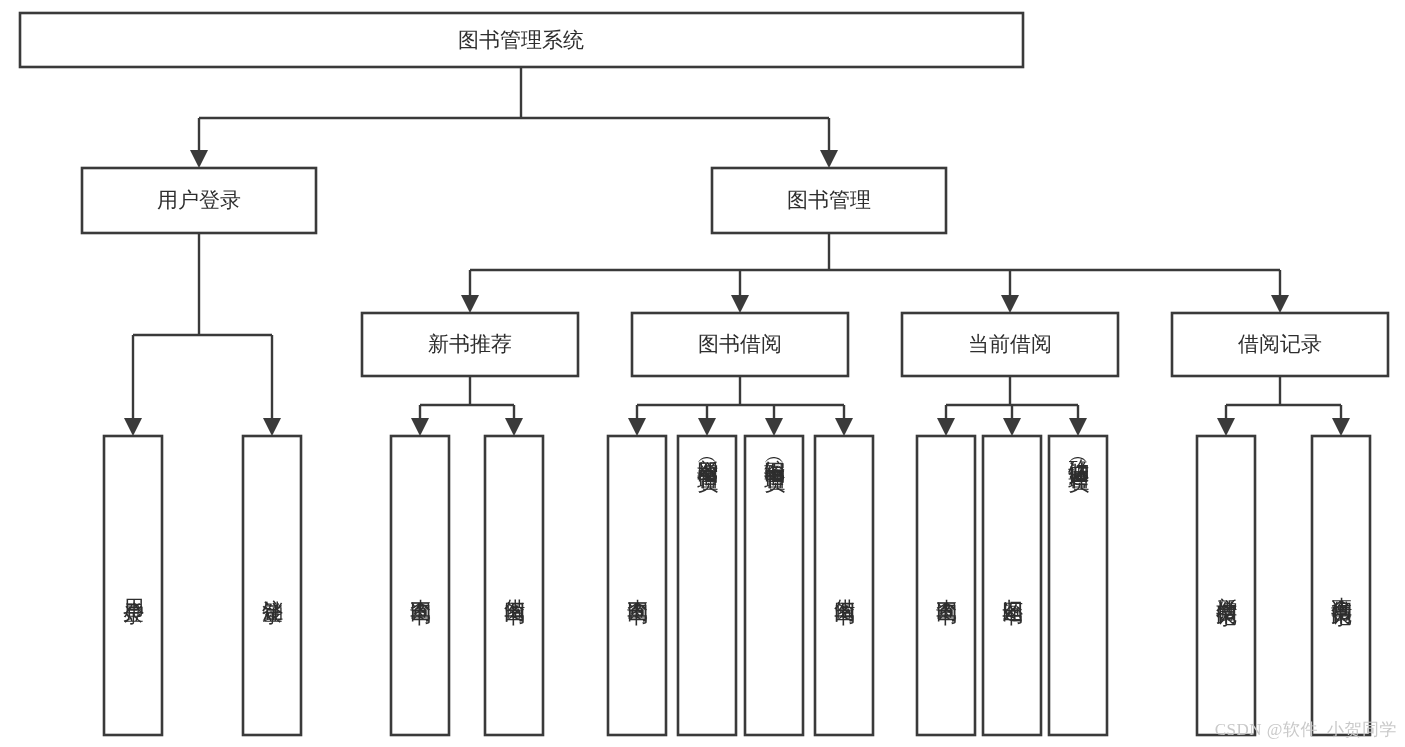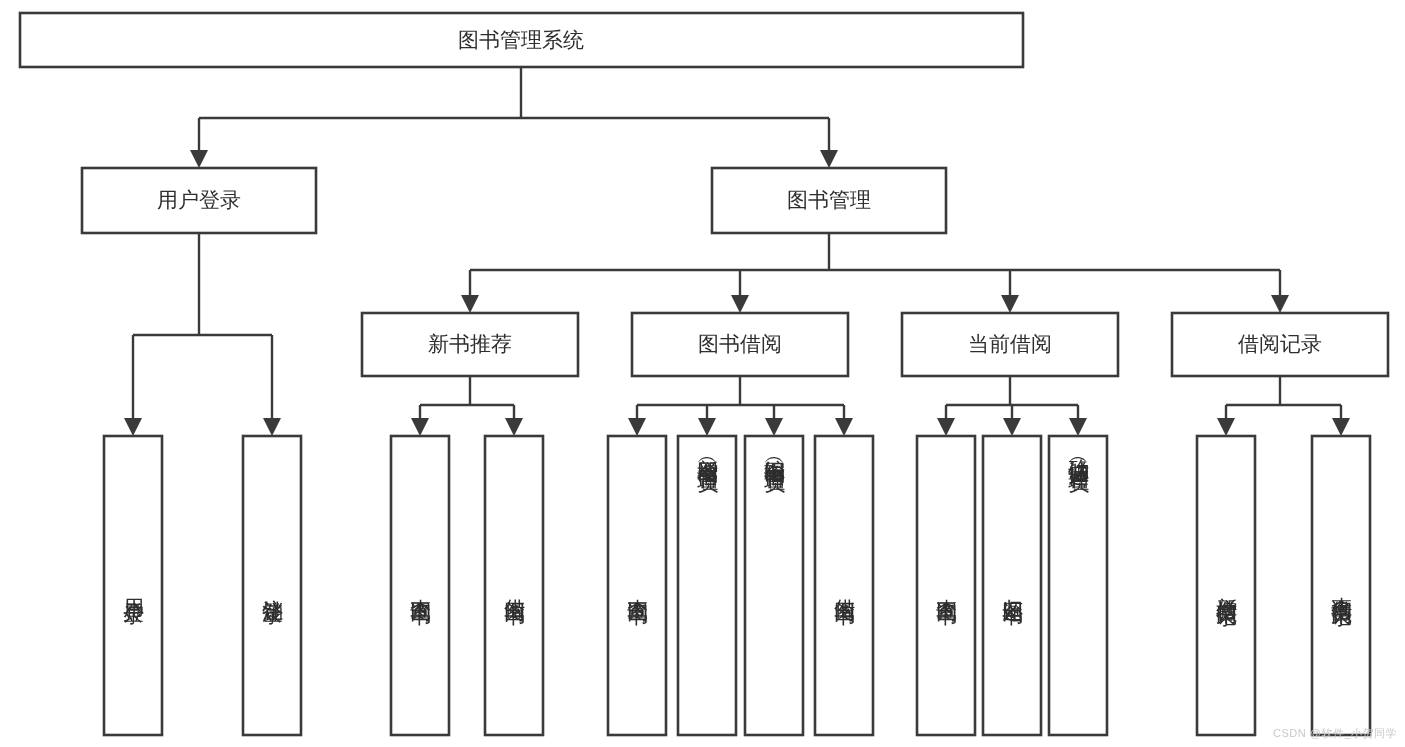--- a/index.html
+++ b/index.html
@@ -66,22 +66,22 @@
     line-height: 1.12;
     letter-spacing: 2px;
     color: #2e2e2e;
     white-space: nowrap;
     text-align: center;
   }
   .watermark {
     position: absolute;
     right: 8px;
     bottom: 6px;
-    font-family: Liberation Sans, sans-serif;
-    font-size: 11px;
+    font-family: Liberation Serif, serif;
+    font-size: 17px;
     color: #c9c9c9;
     letter-spacing: 0.5px;
     white-space: nowrap;
     user-select: none;
   }
 </style>
 </head>
 <body>
 
 <div id="diagram-root">

